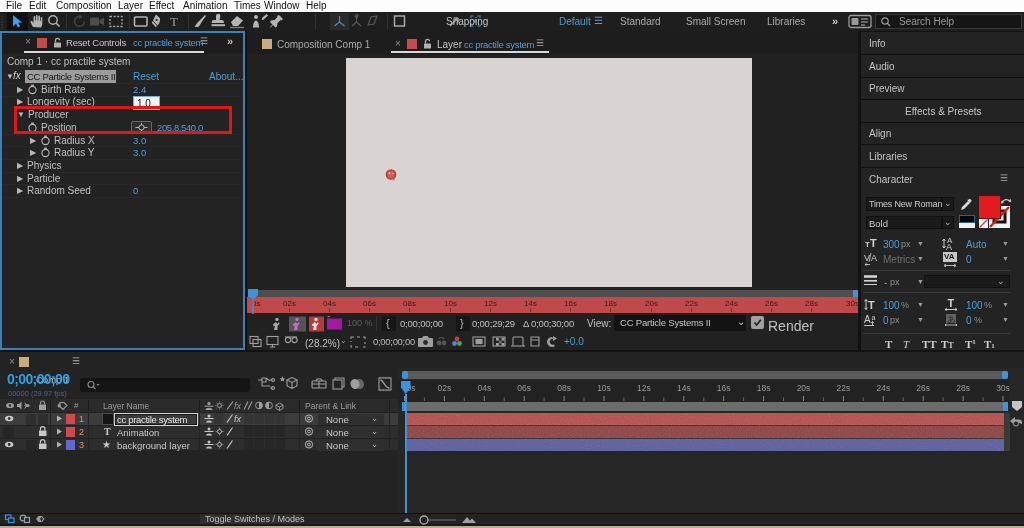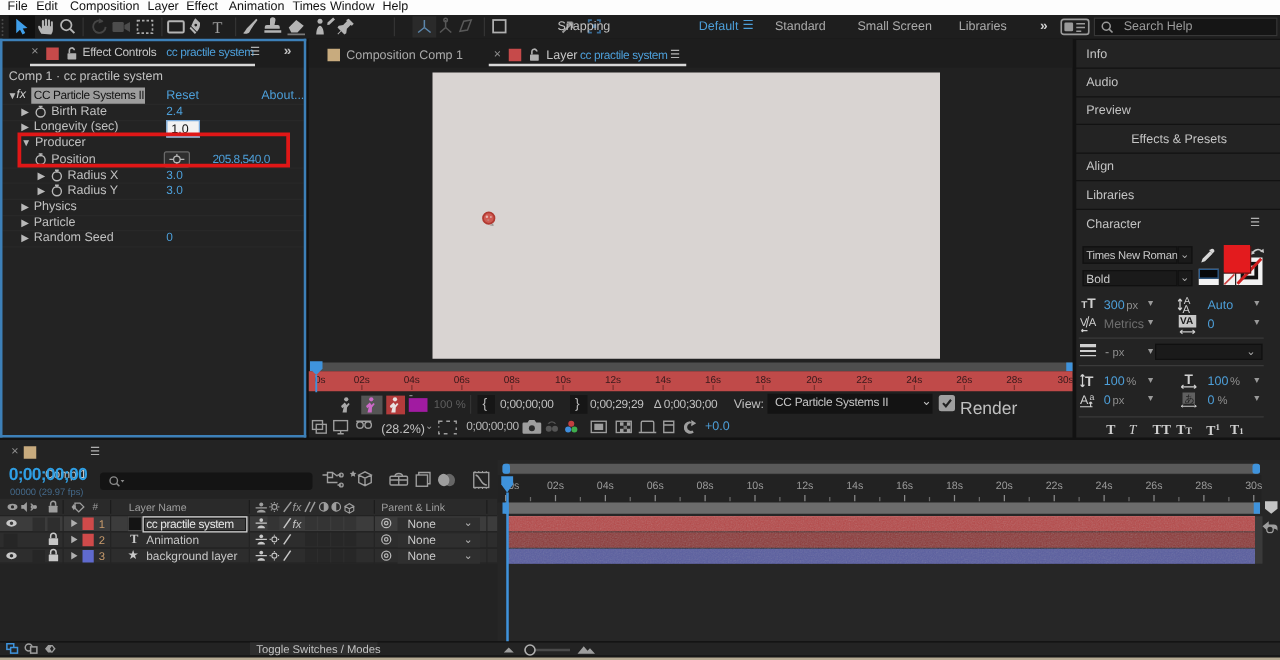--- a/index.html
+++ b/index.html
@@ -131,21 +131,21 @@
   <div class="abs" style="left:0;top:524px;width:1024px;height:2px;background:#181818;"></div>
   <div class="abs" style="left:0;top:526px;width:1024px;height:2px;background:#b6ab93;"></div>
 
   <div class="abs" style="left:2px;top:33px;width:241px;height:21px;background:#1d1d1d;"></div>
   <div class="t" style="left:25px;top:37px;font-size:10px;color:#8f8f8f;">×</div>
   <div class="abs" style="left:37px;top:38px;width:10px;height:10px;background:#c64a4a;"></div>
   <svg style="left:52px;top:37px;" width="12" height="12" viewBox="0 0 12 12">
     <rect x="2" y="5.5" width="7" height="5" rx="0.5" fill="#b0b0b0"></rect>
     <path d="M3.5,5.5 L3.5,3.5 A2,2 0 0 1 7.5,3.2" fill="none" stroke="#b0b0b0" stroke-width="1.3"></path>
   </svg>
-  <div class="t" style="left:66px;top:38px;font-size:9.5px;letter-spacing:-0.2px;color:#c6c6c6;">Effect Controls</div>
+  <div class="t" style="left:66px;top:38px;font-size:9.5px;letter-spacing:-0.2px;color:#c6c6c6;">Reset Controls</div>
   <div class="t" style="left:133px;top:38px;font-size:9.5px;letter-spacing:-0.3px;color:#4d9fd9;">cc practile system</div>
   <div class="t" style="left:200px;top:37px;font-size:9px;color:#b0b0b0;">☰</div>
   <div class="abs" style="left:24px;top:51px;width:180px;height:2px;background:#d8d8d8;"></div>
   <div class="t" style="left:227px;top:36px;font-size:11px;color:#c0c0c0;font-weight:bold;letter-spacing:-2px;">»</div>
   <div class="t" style="left:7px;top:57px;font-size:10px;color:#c0c0c0;">Comp 1 · cc practile system</div>
 
   <div class="abs" style="left:2px;top:83px;width:241px;height:1px;background:#282828;"></div>
   <div class="abs" style="left:2px;top:96px;width:241px;height:1px;background:#282828;"></div>
   <div class="abs" style="left:2px;top:134px;width:241px;height:1px;background:#282828;"></div>
   <div class="abs" style="left:2px;top:146px;width:241px;height:1px;background:#282828;"></div>
@@ -185,21 +185,21 @@
     </svg>
   <div class="t" style="left:41px;top:123px;font-size:10px;color:#c0c0c0;">Position</div>
   <div class="abs" style="left:131px;top:121px;width:21px;height:13px;background:#2e2e2e;border:1px solid #6a6a6a;border-radius:2px;"></div>
   <svg style="left:135px;top:123px;" width="13" height="9" viewBox="0 0 13 9">
       <circle cx="6.5" cy="4.5" r="2.6" fill="none" stroke="#b8b8b8" stroke-width="1"></circle>
       <line x1="0.5" y1="4.5" x2="4" y2="4.5" stroke="#b8b8b8" stroke-width="1"></line>
       <line x1="9" y1="4.5" x2="12.5" y2="4.5" stroke="#b8b8b8" stroke-width="1"></line>
       <line x1="6.5" y1="0" x2="6.5" y2="2" stroke="#b8b8b8" stroke-width="1"></line>
       <line x1="6.5" y1="7" x2="6.5" y2="9" stroke="#b8b8b8" stroke-width="1"></line>
     </svg>
-  <div class="t" style="left:170px;top:123px;font-size:9.5px;letter-spacing:-0.4px;color:#4d9fd9;">205.8,540.0</div>
+  <div class="t" style="left:157px;top:123px;font-size:9.5px;letter-spacing:-0.4px;color:#4d9fd9;">205.8,540.0</div>
 
   <div class="abs" style="left:14px;top:106px;width:218px;height:28px;border:3px solid #e01717;"></div>
 
   <div class="t" style="left:30px;top:137px;font-size:8px;color:#b8b8b8;">▶</div>
   <svg style="left:40px;top:135px;" width="11" height="11" viewBox="0 0 11 11">
       <circle cx="5.5" cy="6" r="3.6" fill="none" stroke="#b8b8b8" stroke-width="1.1"></circle>
       <line x1="4" y1="1.2" x2="7" y2="1.2" stroke="#b8b8b8" stroke-width="1.2"></line>
       <line x1="5.5" y1="1.2" x2="5.5" y2="3" stroke="#b8b8b8" stroke-width="1"></line>
     </svg>
   <div class="t" style="left:54px;top:136px;font-size:10px;color:#c0c0c0;">Radius X</div>

